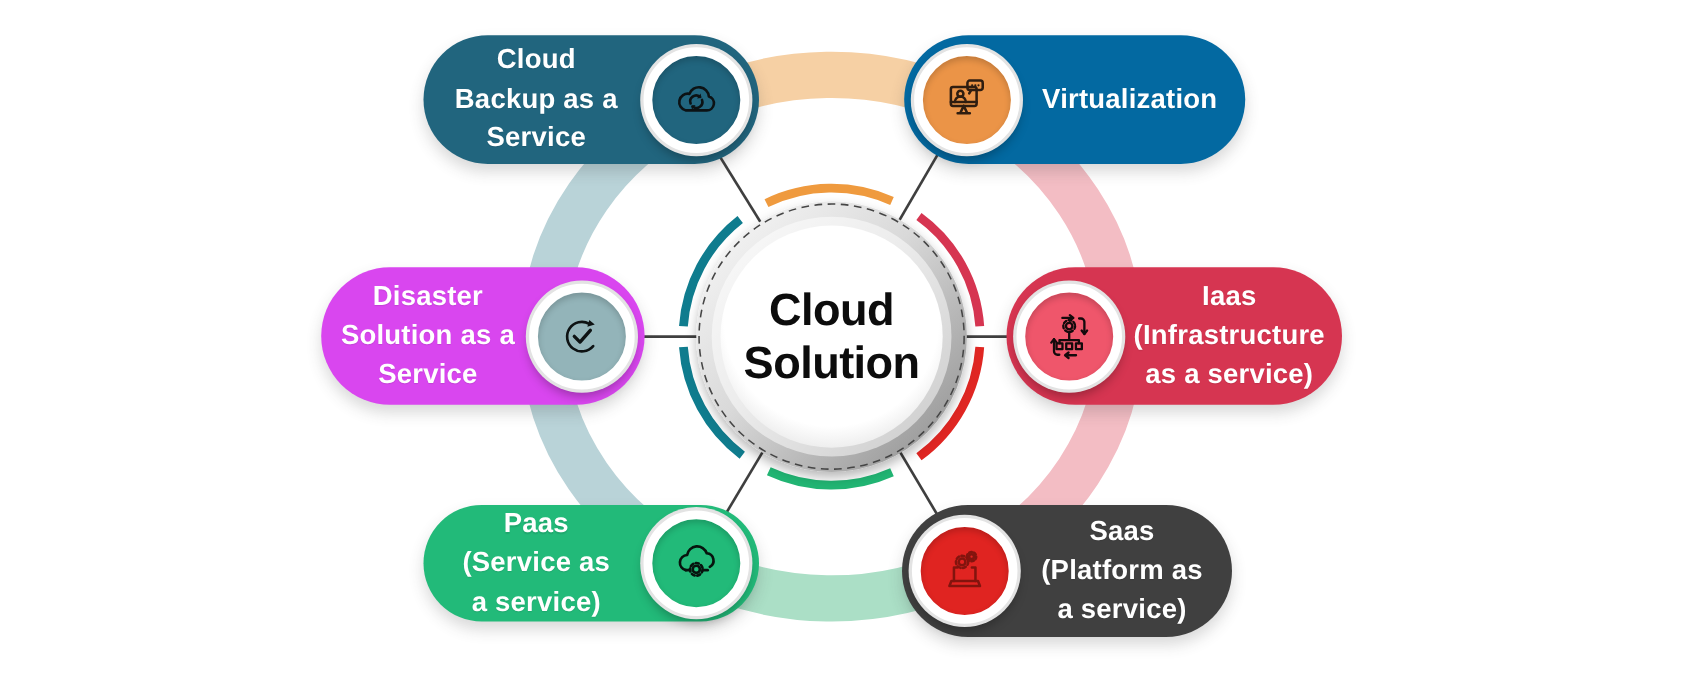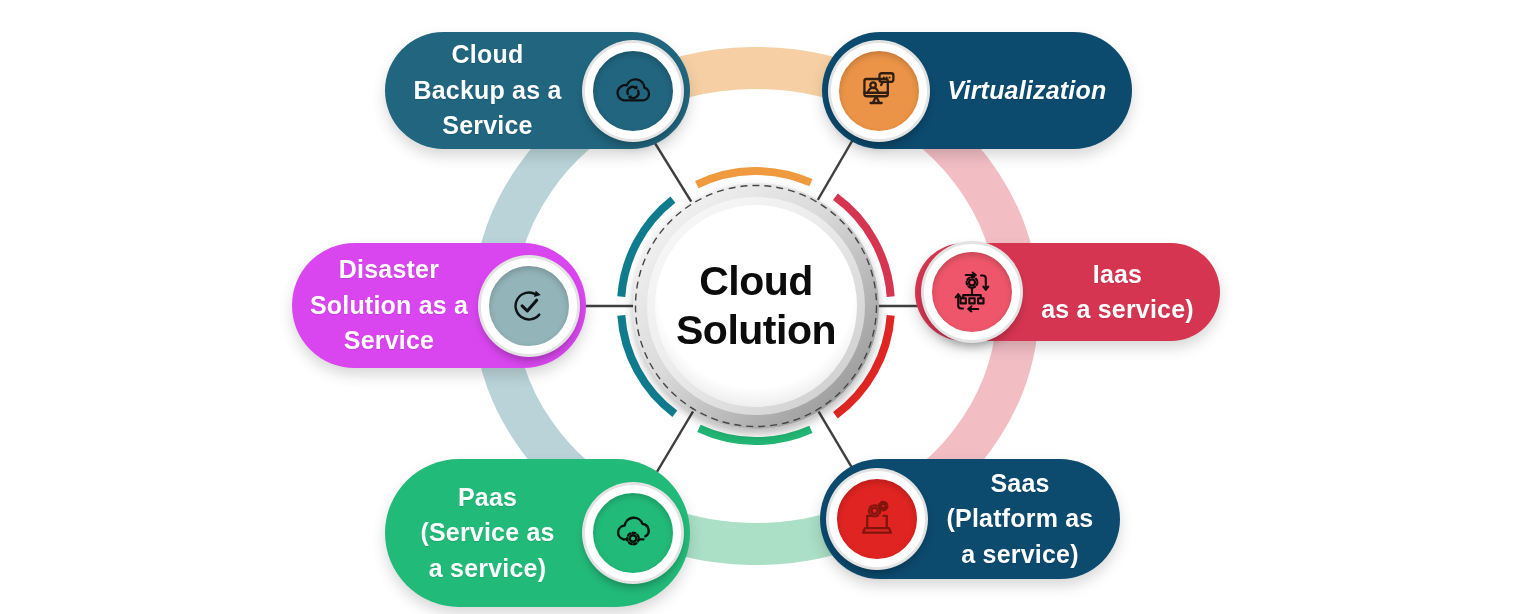--- a/index.html
+++ b/index.html
@@ -28,22 +28,22 @@
     box-shadow:0 0 0 3px #e3e3e3, 0 6px 10px rgba(0,0,0,.30), inset 0 3px 6px rgba(0,0,0,.18);
     display:flex;align-items:center;justify-content:center;
   }
   .icon-right .node-icon{right:9px;}
   .icon-left  .node-icon{left:9px;}
   .node-icon svg{display:block;}
 
   .p-tl{left:385px;top:32px;width:305px;height:117px;}
   .p-tr{left:822px;top:32px;width:310px;height:117px;}
   .p-ml{left:292px;top:243px;width:294px;height:125px;}
-  .p-mr{left:915px;top:243px;width:305px;height:98px;}
-  .p-bl{left:385px;top:459px;width:305px;height:148px;}
+  .p-mr{left:915px;top:243px;width:305px;height:125px;}
+  .p-bl{left:385px;top:459px;width:305px;height:106px;}
   .p-br{left:820px;top:459px;width:300px;height:120px;}
 
   
   .hub-label{
     position:absolute;left:626px;top:250px;width:260px;height:112px;
     display:flex;flex-direction:column;align-items:center;justify-content:center;
     color:#0c0c0c;font-weight:700;font-size:41px;line-height:49px;letter-spacing:-0.5px;
     text-align:center;
   }
 </style>
@@ -117,21 +117,21 @@
       <svg width="46" height="46" viewBox="0 0 48 48" fill="none" stroke="currentColor" stroke-width="2.5" stroke-linecap="round" stroke-linejoin="round">
         <path d="M14.2 33.8 h19.6 a6.8 6.8 0 0 0 2.1-13.3 a9.5 9.5 0 0 0-18.4-2.4 a7.8 7.8 0 0 0-3.3 15.7 z"></path>
         <path d="M18.6 27.2 a5.6 5.6 0 0 1 8.8-6.3"></path>
         <polygon points="28.9,21.7 24.7,22.4 28.0,17.8" fill="currentColor" stroke="none"></polygon>
         <path d="M29.4 23.8 a5.6 5.6 0 0 1-8.8 6.3"></path>
         <polygon points="19.1,29.3 23.3,28.6 20.0,33.2" fill="currentColor" stroke="none"></polygon>
       </svg>
     </div>
   </div>
 
-  <div class="pill icon-left p-tr" style="background: #0c4a6e; font-style: italic;">
+  <div class="pill icon-left p-tr" style="background: #0369a1;">
     <div class="node-icon" style="background: rgb(235, 148, 71); color: rgb(47, 29, 16);">
       <svg width="46" height="46" viewBox="0 0 48 48" fill="none" stroke="currentColor" stroke-width="2.4" stroke-linecap="round" stroke-linejoin="round">
         <rect x="8.8" y="11.5" width="24.4" height="18" rx="2"></rect>
         <path d="M8.8 25.8 h24.4"></path>
         <circle cx="17.8" cy="18" r="2.9"></circle>
         <path d="M12.6 25.8 a5.2 5.2 0 0 1 10.4 0"></path>
         <path d="M21 29.5 l-3.4 7 M21 29.5 l3.4 7 M15.2 36.5 h11.6"></path>
         <rect x="24.5" y="5.5" width="14.5" height="9" rx="2.2"></rect>
         <path d="M28 14.5 l-1.8 3.2"></path>
         <circle cx="29" cy="10" r="1.05" fill="currentColor" stroke="none"></circle>
@@ -173,20 +173,21 @@
         <path d="M33.4 6.8 h1.8 a3.2 3.2 0 0 1 3.2 3.2 v11.5"></path>
           <path d="M35.8 18.3 l2.6 3.3 2.6-3.3"></path>
         <path d="M30.5 41.7 h-8.8"></path>
           <path d="M23.4 44.3 l-3.3-2.6 3.3-2.6"></path>
         <path d="M14.6 41.2 h-1.8 a3.2 3.2 0 0 1-3.2-3.2 v-11.5"></path>
           <path d="M12.2 29.7 l-2.6-3.3-2.6 3.3"></path>
       </svg>
     </div>
     <div class="txt">
       <div class="ln">Iaas</div>
+      <div class="ln">(Infrastructure</div>
       <div class="ln">as a service)</div>
     </div>
   </div>
 
   <div class="pill icon-right p-bl" style="background: rgb(34, 186, 121);">
     <div class="txt">
       <div class="ln">Paas</div>
       <div class="ln">(Service as</div>
       <div class="ln">a service)</div>
     </div>
@@ -194,21 +195,21 @@
       <svg width="46" height="46" viewBox="0 0 48 48" fill="none" stroke="currentColor" stroke-width="2.5" stroke-linecap="round" stroke-linejoin="round">
         <path d="M14.1 30.6 a7.3 7.3 0 0 1 1.2-14.4 a9.6 9.6 0 0 1 18.6-1.6 a6.9 6.9 0 0 1 2.9 12.9"></path>
         <path d="M14.1 30.6 h3.8"></path>
         <path d="M30.2 30.6 h4.6"></path>
         <circle cx="24" cy="29.8" r="6" stroke-dasharray="2.9 2.5"></circle>
         <circle cx="24" cy="29.8" r="3.4"></circle>
       </svg>
     </div>
   </div>
 
-  <div class="pill icon-left p-br" style="background: #0c4a6e;">
+  <div class="pill icon-left p-br" style="background: #404040;">
     <div class="node-icon" style="background: rgb(224, 36, 33); color: rgb(130, 20, 14);">
       <svg width="46" height="46" viewBox="0 0 48 48" fill="none" stroke="currentColor" stroke-width="2.4" stroke-linecap="round" stroke-linejoin="round">
         <path d="M13.8 20.8 h3.4 M13.8 20.8 V33.5 M34.2 20.8 h-3.4 M34.2 20.8 V33.5"></path>
         <path d="M9.5 38.3 l1.9-4.8 h25.2 l1.9 4.8 z"></path>
         <circle cx="21.5" cy="15.5" r="5.8" stroke-dasharray="2.8 2.4"></circle>
         <circle cx="21.5" cy="15.5" r="3.2"></circle>
         <circle cx="30.5" cy="10.5" r="4.4" stroke-dasharray="2.4 2.1"></circle>
         <circle cx="30.5" cy="10.5" r="2.3"></circle>
       </svg>
     </div>

